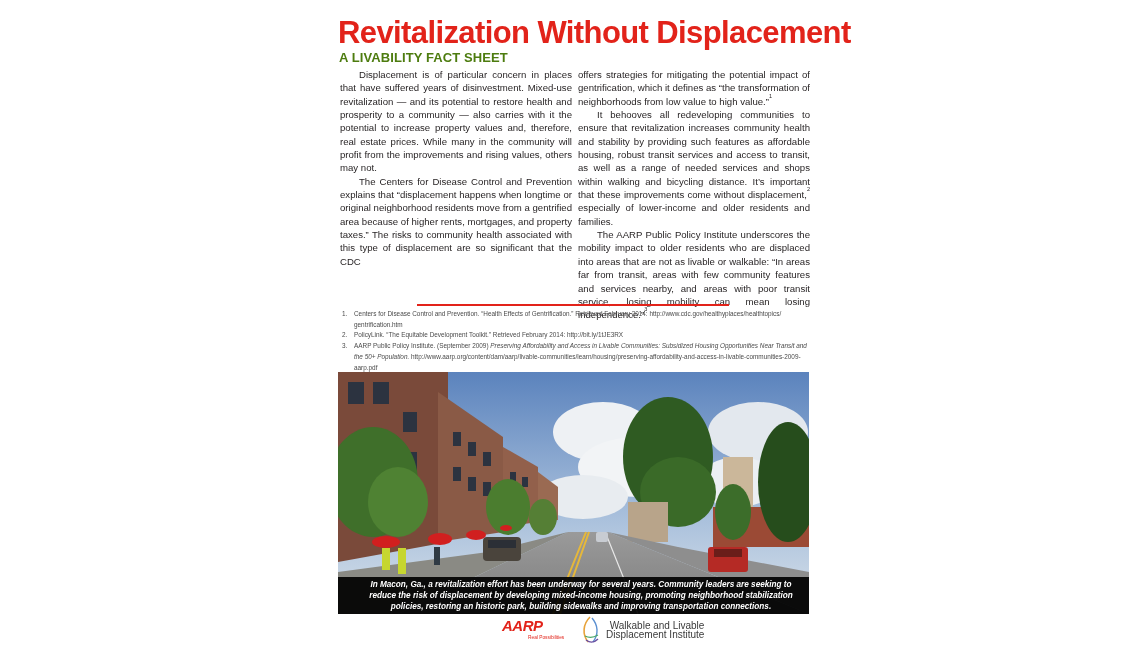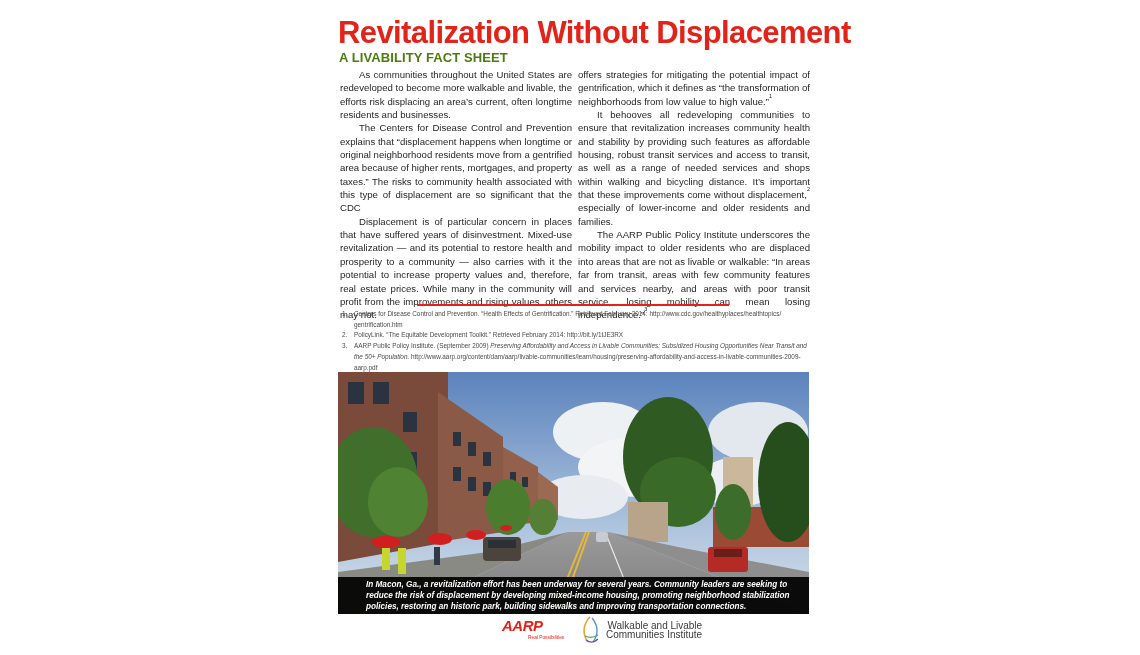--- a/index.html
+++ b/index.html
@@ -10,38 +10,37 @@
   .col p { margin:0; text-indent:19px; }
   .col-left { left:340px; }
   .col-right { left:578px; }
   sup { font-size:5.5px; vertical-align:top; line-height:0; position:relative; top:1px; }
   .rule { position:absolute; left:417px; top:304px; width:312px; height:2px; background:#e2231a; }
   .notes { position:absolute; left:342px; top:309px; width:468px; font-size:6.4px; line-height:10.7px; color:#4a4a4a; }
   .note { position:relative; padding-left:12px; }
   .note .num { position:absolute; left:0; top:0; }
   .note i { font-style:italic; }
   .photo { position:absolute; left:338px; top:372px; width:471px; height:242px; overflow:hidden; background:#6f8fb6; }
-  .caption-bar { position:absolute; left:0; bottom:0; width:471px; height:37px; background:rgba(0,0,0,0.92); }
+  .caption-bar { position:absolute; left:0; bottom:0; width:471px; height:37px; background:rgba(0,0,0,0.92);text-align:center; }
   .caption { position:absolute; left:28px; top:3px; width:430px; font-size:8.2px; line-height:10.8px; font-weight:bold; font-style:italic; color:#ffffff; }
   .logos { position:absolute; left:500px; top:616px; width:190px; height:30px;text-align:right; }
   .aarp { position:absolute; left:2px; top:2px; font-size:15px; font-weight:bold; font-style:italic; color:#e2231a; letter-spacing:-0.5px; line-height:16px; }
   .aarp-tag { position:absolute; left:28px; top:19px; font-size:4.8px; color:#e2231a; white-space:nowrap; }
   .wlci-icon { position:absolute; left:80px; top:0; width:22px; height:28px; }
   .wlci-text { position:absolute; left:106px; top:5px; font-size:10px; line-height:9px; color:#3a3a3a; white-space:nowrap; }
 </style>
 </head>
 <body>
 
 <div class="title">Revitalization Without Displacement</div>
 <div class="subtitle">A LIVABILITY FACT SHEET</div>
 
 <div class="col col-left">
-  <p>As communities throughout the United States are redeveloped to become more walkable and livable, the efforts risk displacing an area’s current, often longtime residents and businesses.</p>
+  <p>Displacement is of particular concern in places that have suffered years of disinvestment. Mixed-use revitalization — and its potential to restore health and prosperity to a community — also carries with it the potential to increase property values and, therefore, real estate prices. While many in the community will profit from the improvements and rising values, others may not.</p>
   <p>The Centers for Disease Control and Prevention explains that “displacement happens when longtime or original neighborhood residents move from a gentrified area because of higher rents, mortgages, and property taxes.” The risks to community health associated with this type of displacement are so significant that the CDC</p>
-  <p>Displacement is of particular concern in places that have suffered years of disinvestment. Mixed-use revitalization — and its potential to restore health and prosperity to a community — also carries with it the potential to increase property values and, therefore, real estate prices. While many in the community will profit from the improvements and rising values, others may not.</p>
 </div>
 
 <div class="col col-right">
   <p style="text-indent:0"><span>offers strategies for mitigating the potential impact of gentrification, which it defines as “the transformation of neighborhoods from low value to high value.”</span><sup>1</sup></p>
   <p><span>It behooves all redeveloping communities to ensure that revitalization increases community health and stability by providing such features as affordable housing, robust transit services and access to transit, as well as a range of needed services and shops within walking and bicycling distance. It’s important that these improvements come without displacement,</span><sup>2</sup><span> especially of lower-income and older residents and families.</span></p>
   <p><span>The AARP Public Policy Institute underscores the mobility impact to older residents who are displaced into areas that are not as livable or walkable: “In areas far from transit, areas with few community features and services nearby, and areas with poor transit service, losing mobility can mean losing independence.”</span><sup>3</sup></p>
 </div>
 
 <div class="rule"></div>
 
@@ -147,15 +146,15 @@
   <div class="aarp">AARP</div>
   <div class="aarp-tag">Real Possibilities</div>
   <svg class="wlci-icon" viewBox="0 0 22 28">
     <path d="M10 1 C3 8, 2 18, 8 26" stroke="#e8a33a" stroke-width="1.6" fill="none"></path>
     <path d="M12 2 C18 9, 19 18, 13 26" stroke="#5a8fd0" stroke-width="1.4" fill="none"></path>
     <path d="M6 24 C10 27, 14 27, 18 23" stroke="#6b4fa0" stroke-width="1.4" fill="none"></path>
     <path d="M5 20 C9 22, 13 22, 18 19" stroke="#48a868" stroke-width="1.2" fill="none"></path>
   </svg>
   <div class="wlci-text">
     <div>Walkable and Livable</div>
-    <div>Communities Institute</div>
+    <div>Displacement Institute</div>
   </div>
 </div>
 
 </body></html>

